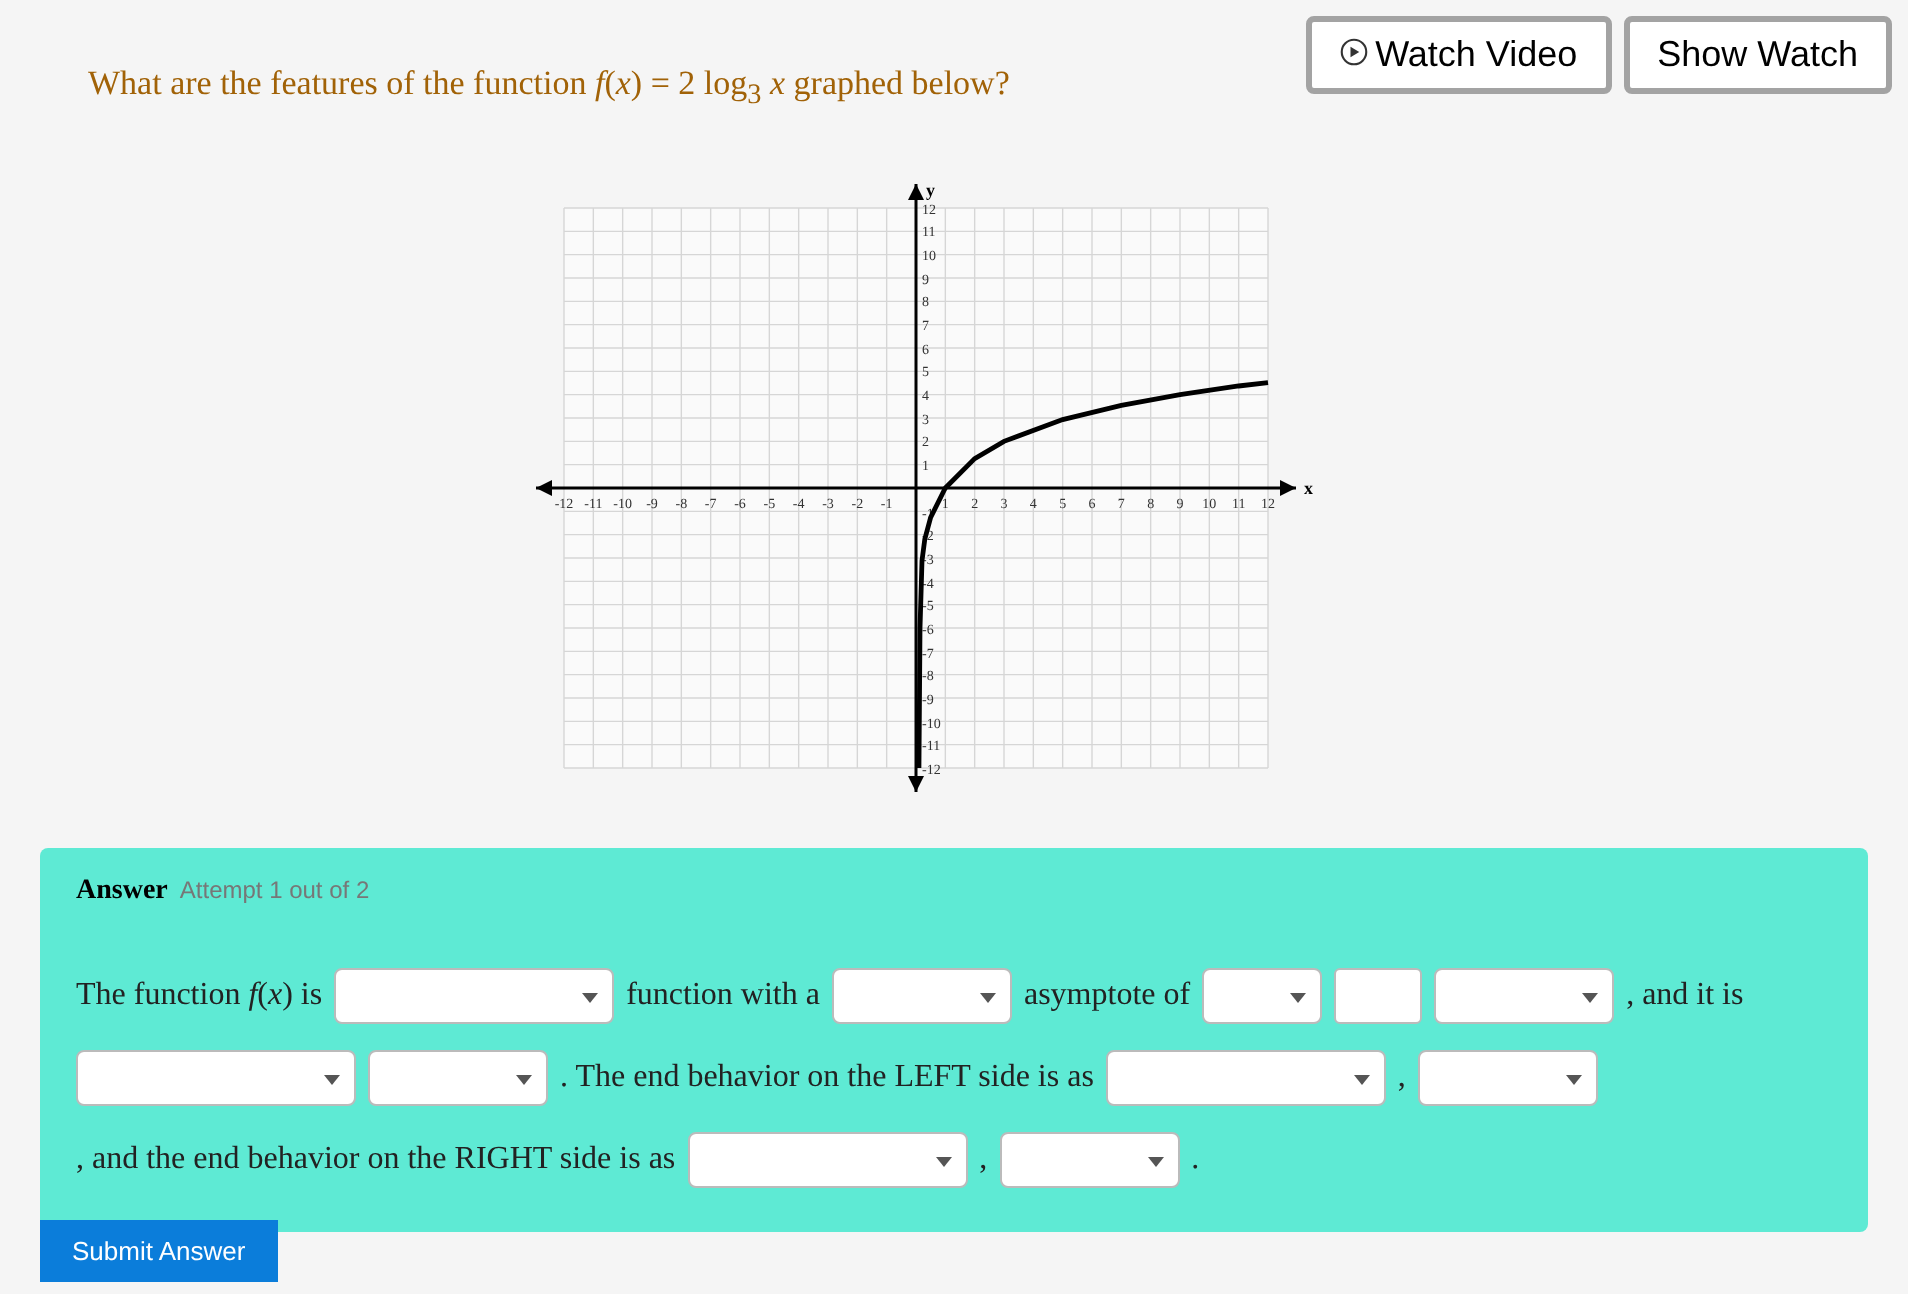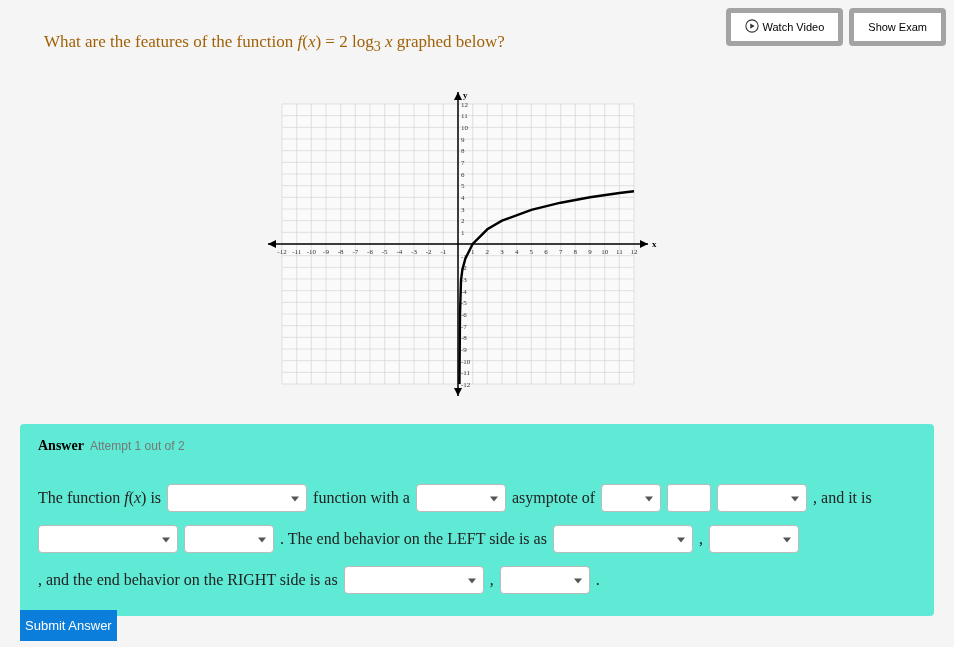--- a/index.html
+++ b/index.html
@@ -13,24 +13,24 @@
     }
     .top-buttons {
       position: absolute;
       top: 8px;
       right: 8px;
       display: flex;
       gap: 6px;
     }
     .top-btn {
       background: #fff;
-      border: 5px solid #a3a3a3;
+      border: 3px solid #a3a3a3;
       border-radius: 4px;
       padding: 6px 14px;
-      font-size: 11px;
+      font-size: 18px;
       font-family: Arial, sans-serif;
       cursor: pointer;
       display: flex;
       align-items: center;
       gap: 4px;
     }
     .top-btn svg { width: 14px; height: 14px; }
     .question {
       position: absolute;
       top: 32px;
@@ -100,21 +100,21 @@
       border: 1px solid #bbb;
       border-radius: 3px;
       height: 28px;
       width: 44px;
       display: inline-block;
     }
     .submit-btn {
       background: #0b7dda;
       color: #fff;
       border: none;
-      padding: 8px 5px;
+      padding: 8px 16px;
       font-size: 13px;
       font-family: Arial, sans-serif;
       cursor: pointer;
       position: absolute;
       bottom: 6px;
       left: 20px;
     }
   </style>
 </head>
 <body>
@@ -123,21 +123,21 @@
   <button class="top-btn">
     <span>
       <svg viewBox="0 0 16 16">
           <circle cx="8" cy="8" r="7" fill="none" stroke="#333" stroke-width="1.2"></circle>
           <polygon points="6,5 11,8 6,11" fill="#333"></polygon>
         </svg>
     </span>
     <span>Watch Video</span>
   </button>
   <button class="top-btn">
-    <span>Show Exam</span>
+    <span>Show Watch</span>
   </button>
 </div>
 
 <div class="question">
   <span>What are the features of the function </span>
   <span class="math-i">f</span>(<span class="math-i">x</span>) = 2 log<sub>3</sub> <span class="math-i"> x</span>
   <span> graphed below?</span>
 </div>
 
 <div class="graph-area">

